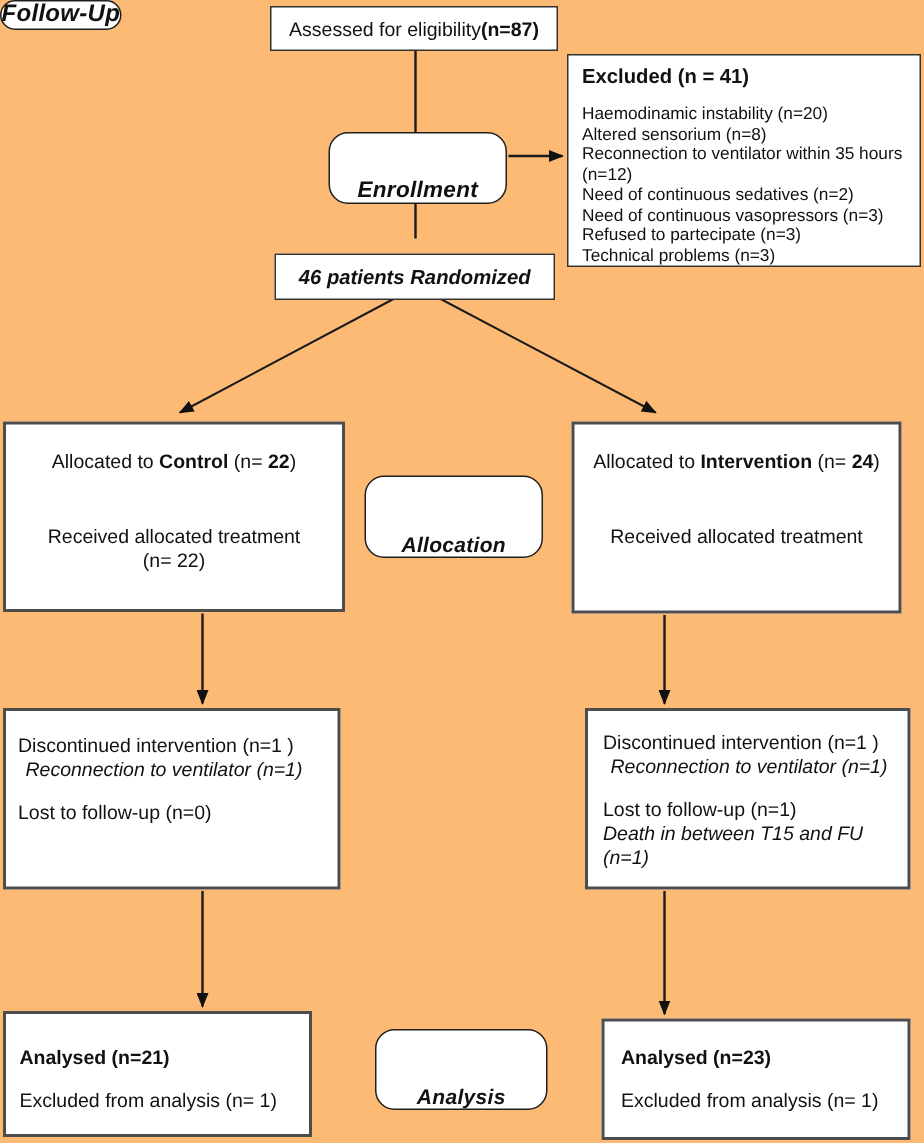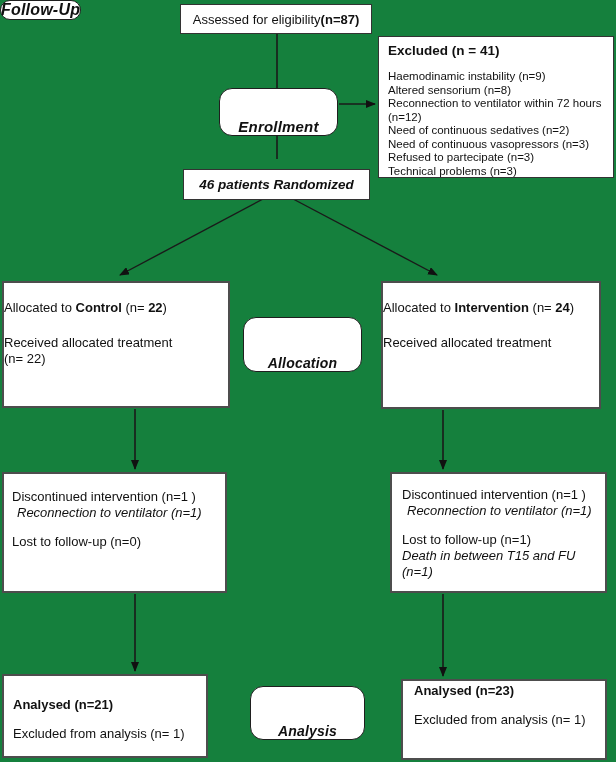--- a/index.html
+++ b/index.html
@@ -1,17 +1,17 @@
 <!DOCTYPE html>
 <html><head>
 <meta charset="utf-8">
 <style>
   html,body { margin:0; padding:0; background:#ffffff; }
   .canvas {
-    position:relative; width:616px; height:762px; background:#15803d;
+    position:relative; width:616px; height:762px; background:#fdba74;
     font-family:"Liberation Sans", sans-serif; color:#111; overflow:hidden;
   }
   .connectors { position:absolute; left:0; top:0; }
   .box {
     position:absolute; background:#fff; border:2px solid #4d4d4d;
     box-sizing:border-box;
   }
   .rounded {
     position:absolute; background:#fff; border:1.6px solid #1f1f1f;
     border-radius:13px; box-sizing:border-box;
@@ -26,33 +26,33 @@
   .excluded {
     left:378px; top:36px; width:236px; height:142px;
     font-size:11.5px; line-height:13.5px; padding:6px 5px 0 9px; border-width:1.6px; border-color:#333;
   }
   .excluded .title { font-weight:bold; font-size:13.5px; line-height:16px; margin-bottom:11px; }
   .randomized {
     left:183px; top:169px; width:187px; height:31px; font-size:13.5px;
     display:flex; align-items:center; justify-content:center;
     font-weight:bold; font-style:italic; border-width:1.6px; border-color:#333;
   }
-  .alloc { font-size:13px; line-height:16px; }
+  .alloc { text-align:center; font-size:13px; line-height:16px; }
   .alloc-left  { left:2px;   top:281px; width:228px; height:127px; padding-top:17px; }
   .alloc-right { left:381px; top:281px; width:220px; height:128px; padding-top:17px; }
-  .alloc .received { margin-top:19px; }
+  .alloc .received { margin-top:34px; }
   .allocation-label { left:243px; top:317px; width:119px; height:55px; font-size:14px; }
   .fu { font-size:13px; line-height:16px; }
   .fu-left  { left:2px;   top:472px; width:225px; height:121px; padding:15px 5px 0 8px; }
   .fu-right { left:390px; top:472px; width:217px; height:121px; padding:13px 4px 0 10px; }
   .fu .italic { font-style:italic; padding-left:5px; }
   .fu .gap { height:13px; }
   .an { font-size:13px; line-height:16px; }
   .an-left  { left:2px;   top:674px; width:206px; height:84px; padding:21px 5px 0 9px; }
-  .an-right { left:401px; top:679px; width:206px; height:81px; padding:2px 5px 0 11px; }
+  .an-right { left:401px; top:679px; width:206px; height:81px; padding:16px 5px 0 11px; }
   .an .title { font-weight:bold; margin-bottom:13px; }
   .analysis-label { left:250px; top:686px; width:115px; height:54px; font-size:14px; }
   b { font-weight:bold; }
 </style>
 </head>
 <body>
 
 <div class="canvas">
 
   <svg class="connectors" width="616" height="762" viewBox="0 0 616 762">
@@ -72,23 +72,23 @@
     <line x1="443" y1="594" x2="443" y2="676" stroke="#1a1a1a" stroke-width="1.6" marker-end="url(#arrow)"></line>
   </svg>
 
   <div class="box assessed">
     <span>Assessed for eligibility </span>
       <b>(n=87)</b>
   </div>
 
   <div class="box excluded">
     <div class="title">Excluded  (n = 41)</div>
-    <div>Haemodinamic instability (n=9)</div>
+    <div>Haemodinamic instability (n=20)</div>
     <div>Altered sensorium (n=8)</div>
-    <div>Reconnection to ventilator within 72 hours  (n=12)</div>
+    <div>Reconnection to ventilator within 35 hours  (n=12)</div>
     <div>Need of continuous  sedatives (n=2)</div>
     <div>Need of continuous vasopressors (n=3)</div>
     <div>Refused to partecipate  (n=3)</div>
     <div>Technical problems  (n=3)</div>
   </div>
 
   <div class="rounded enrollment">
     <span>Enrollment</span>
   </div>
 

